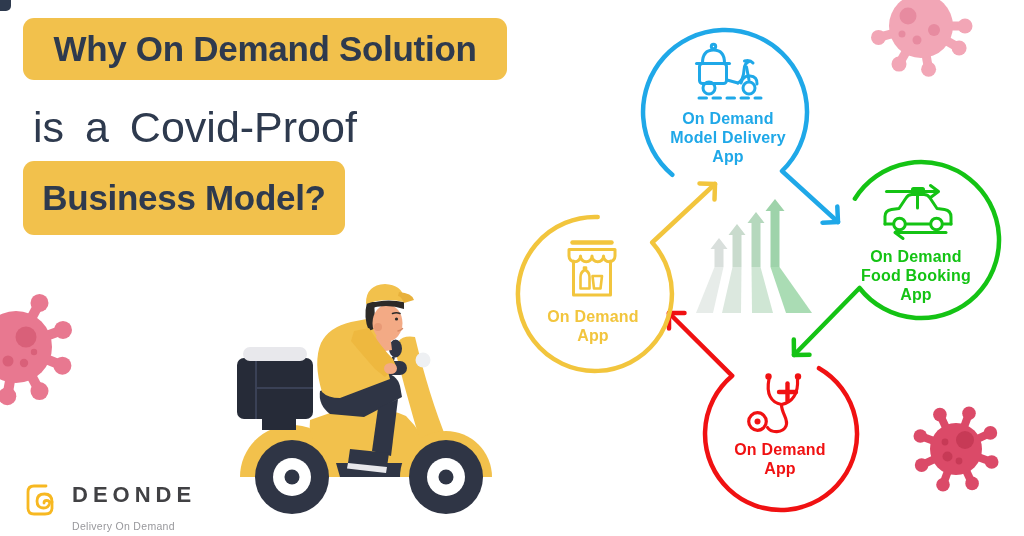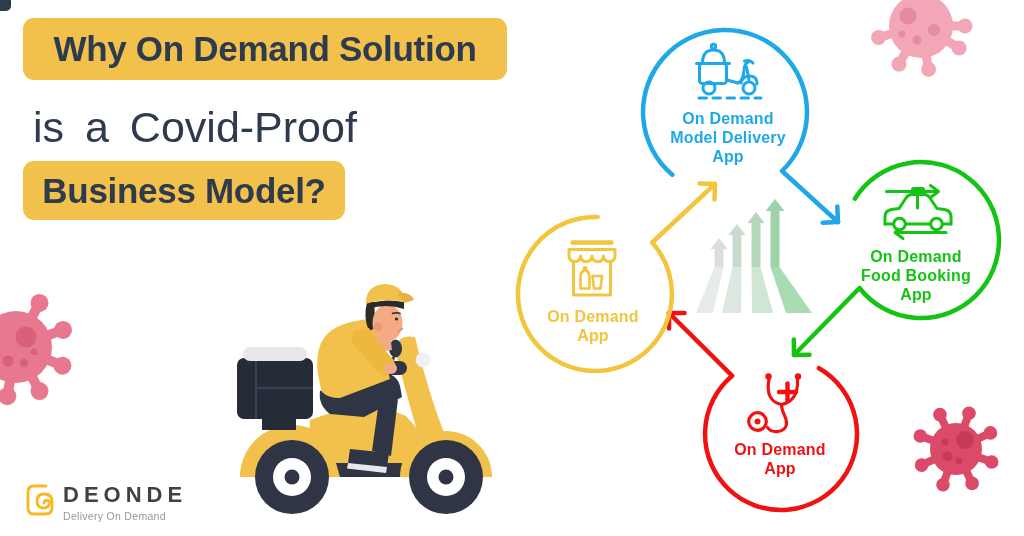--- a/index.html
+++ b/index.html
@@ -10,37 +10,37 @@
   .art { position:absolute; left:0; top:0; width:1024px; height:536px; }
   .corner { position:absolute; left:0; top:0; width:11px; height:11px;
     background:#2e3a4e; border-bottom-right-radius:5px; }
   .hl {
     position:absolute; background:#f2c14c; border-radius:11px;
     display:flex; align-items:center; justify-content:center;
     color:#2e3a4e; font-weight:700; font-size:35px; letter-spacing:-0.3px;
     white-space:nowrap;
   }
   .hl1 { left:23px; top:18px; width:484px; height:62px; }
-  .hl2 { left:23px; top:161px; width:322px; height:59px; }
+  .hl2 { left:23px; top:161px; width:322px; height:74px; }
   .hl-plain {
     position:absolute; left:33px; top:103px; font-size:43px; color:#2e3a4e;
     font-weight:400; word-spacing:9px; white-space:nowrap;
   }
   .cycle-label {
     position:absolute; width:190px; text-align:center;
     font-size:16px; font-weight:700; line-height:19px; letter-spacing:0.2px;
   }
   .label-food    { left:633px; top:109px; color:#1fa8e8; }
   .label-taxi    { left:821px; top:247px; color:#14c314; }
   .label-grocery { left:498px; top:307px; color:#f2c53d; }
   .label-doctor  { left:685px; top:440px; color:#f01112; }
-  .logo { position:absolute; left:25px; top:483px; display:flex; gap:6px; align-items:flex-start; }
+  .logo { position:absolute; left:25px; top:483px; display:flex; gap:15px; align-items:flex-start; }
   .logo-mark { width:32px; height:34px; }
   .logo-name { font-size:22px; font-weight:700; letter-spacing:5px; color:#414144; line-height:24px; }
-  .logo-tag  { font-size:10.5px; color:#98989c; letter-spacing:0.3px; margin-top:3px; }
+  .logo-tag  { font-size:10.5px; color:#98989c; letter-spacing:0.3px; margin-top:13px; }
 </style>
 </head>
 <body>
 
 <div class="canvas">
 
   <div class="corner"></div>
 
   <div class="hl hl1">
     <span>Why On Demand Solution</span>

